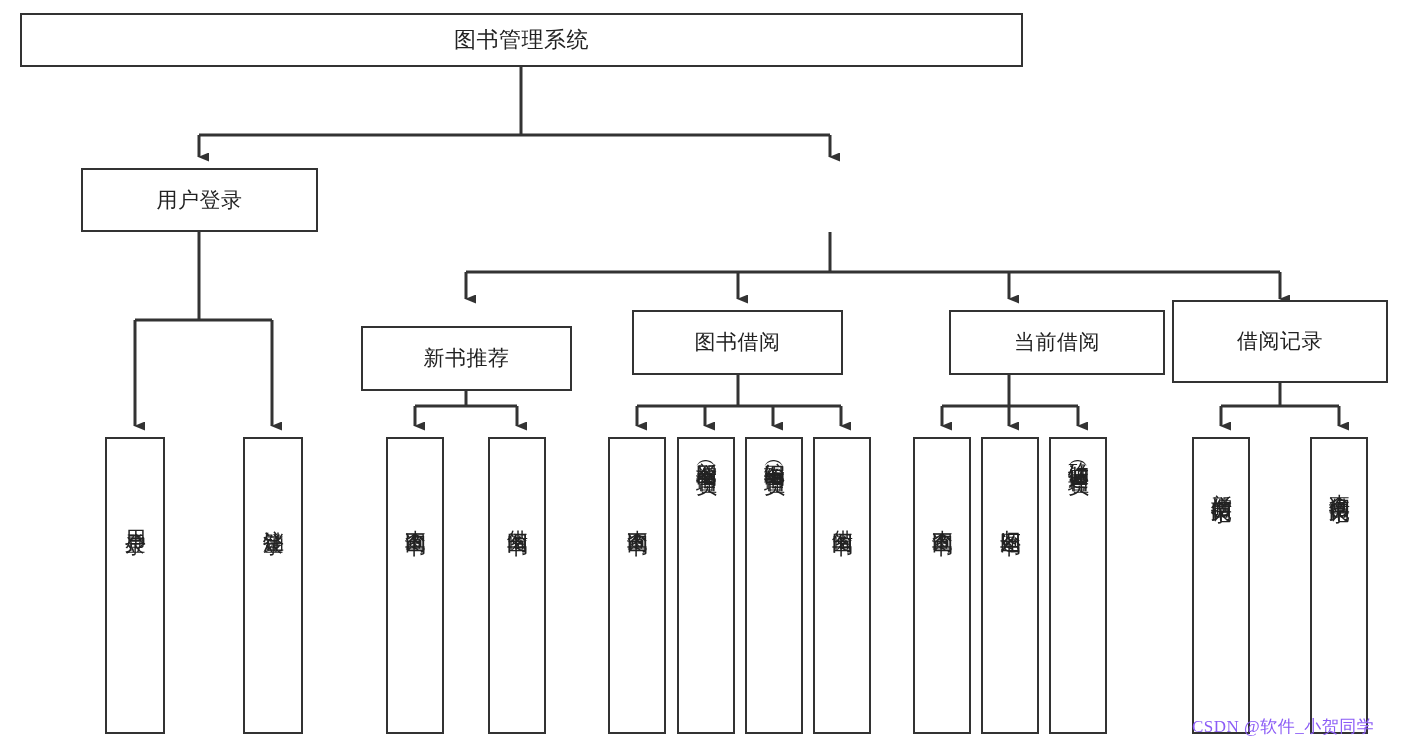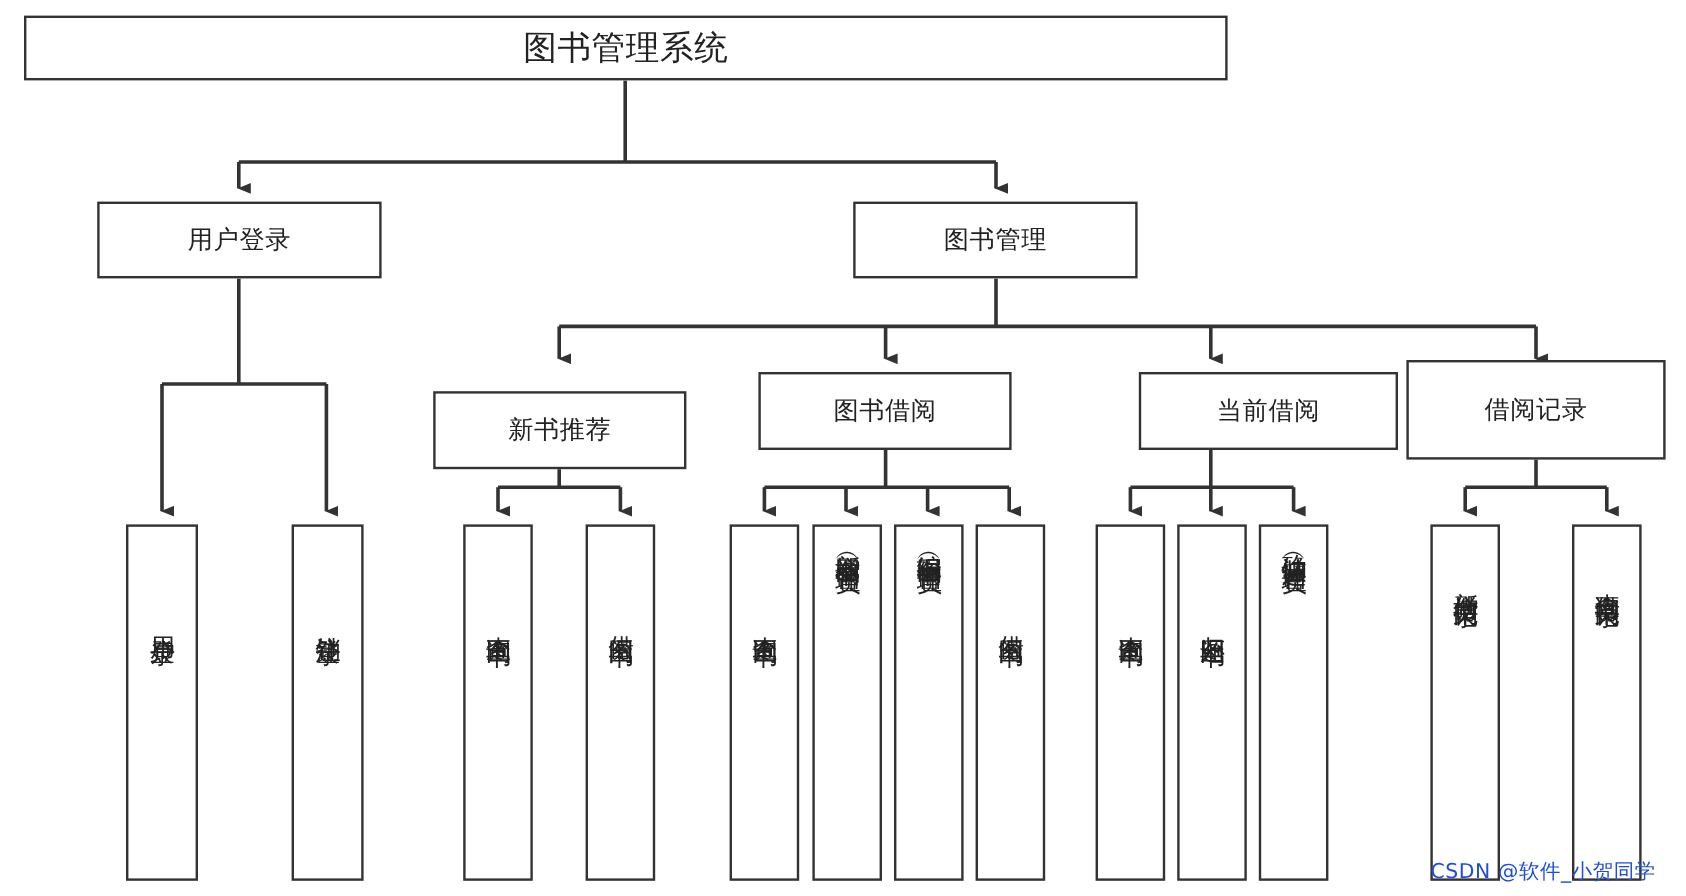--- a/index.html
+++ b/index.html
@@ -41,21 +41,21 @@
     line-height: 1.18;
     text-align: center;
     white-space: nowrap;
   }
   
   .node.horiz .node-label {
     font-size: 21px;
     letter-spacing: 0.5px;
   }
   .node.root .node-label {
-    font-size: 28px;
+    font-size: 22px;
   }
   
   .node.leaf {
     align-items: flex-start;
     justify-content: center;
     padding-top: 8px;
   }
   .node.leaf .node-label {
     writing-mode: vertical-rl;
     text-orientation: upright;
@@ -63,25 +63,26 @@
     letter-spacing: 2px;
     line-height: 1;
     white-space: normal;
     max-height: 285px;
   }
   .node.leaf.tall .node-label {
     max-height: 290px;
   }
   .watermark {
     position: absolute;
-    color: #1d4ed8;
+    color: #8b5cf6;
     font-size: 17px;
     white-space: nowrap;
     letter-spacing: 0.5px;
     user-select: none;
+    font-family: Liberation Serif, serif;
   }
 </style>
 </head>
 <body>
 
 <div id="diagram-root">
 
   <svg id="edge-layer" viewBox="0 0 1405 747" width="1405" height="747" xmlns="http://www.w3.org/2000/svg">
     <defs>
       <marker id="arrowhead" markerWidth="9" markerHeight="11" refX="4.5" refY="10" orient="auto" markerUnits="userSpaceOnUse">
@@ -132,23 +133,20 @@
     </g>
   </svg>
 
   <div class="node horiz root" style="left:20px; top:13px; width:1003px; height:54px;">
     <span class="node-label">图书管理系统</span>
   </div>
 
   <div class="node horiz" style="left:81px; top:168px; width:237px; height:64px;">
     <span class="node-label">用户登录</span>
   </div>
-  <div class="node horiz" style="left:711px; top:168px; width:237px; height:64px;">
-    <span class="node-label">图书管理</span>
-  </div>
 
   <div class="node horiz" style="left:361px; top:326px; width:211px; height:65px;">
     <span class="node-label">新书推荐</span>
   </div>
   <div class="node horiz" style="left:632px; top:310px; width:211px; height:65px;">
     <span class="node-label">图书借阅</span>
   </div>
   <div class="node horiz" style="left:901px; top:310px; width:216px; height:65px;margin-left:48px;">
     <span class="node-label">当前借阅</span>
   </div>

